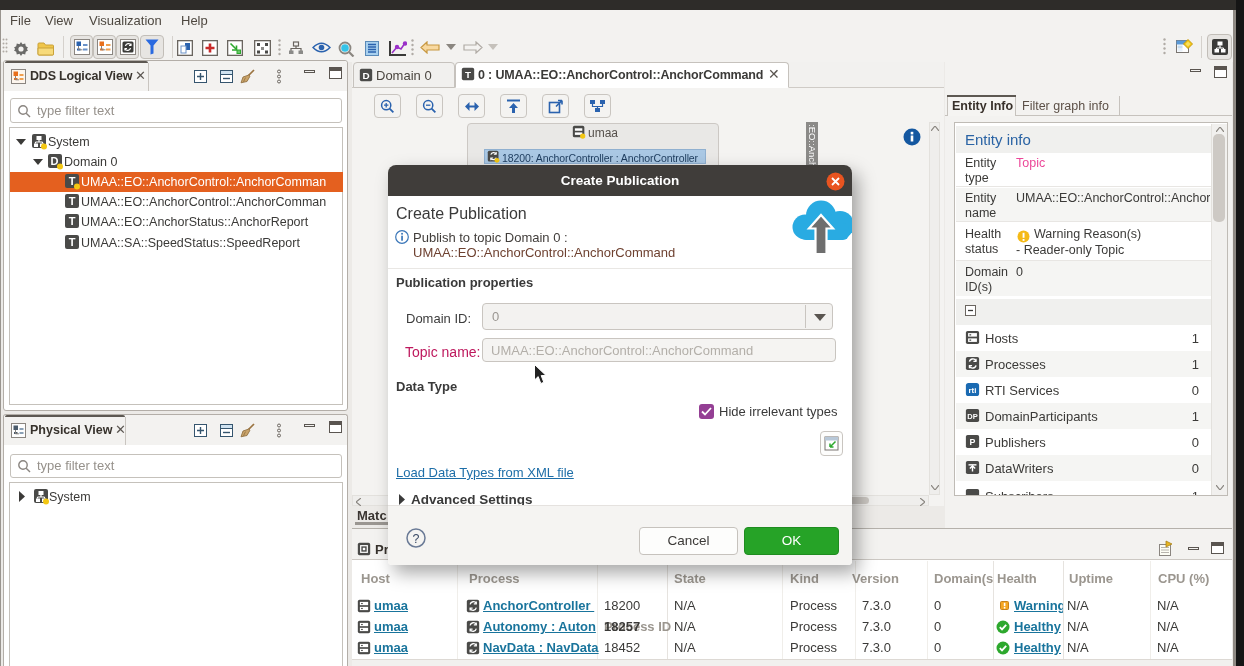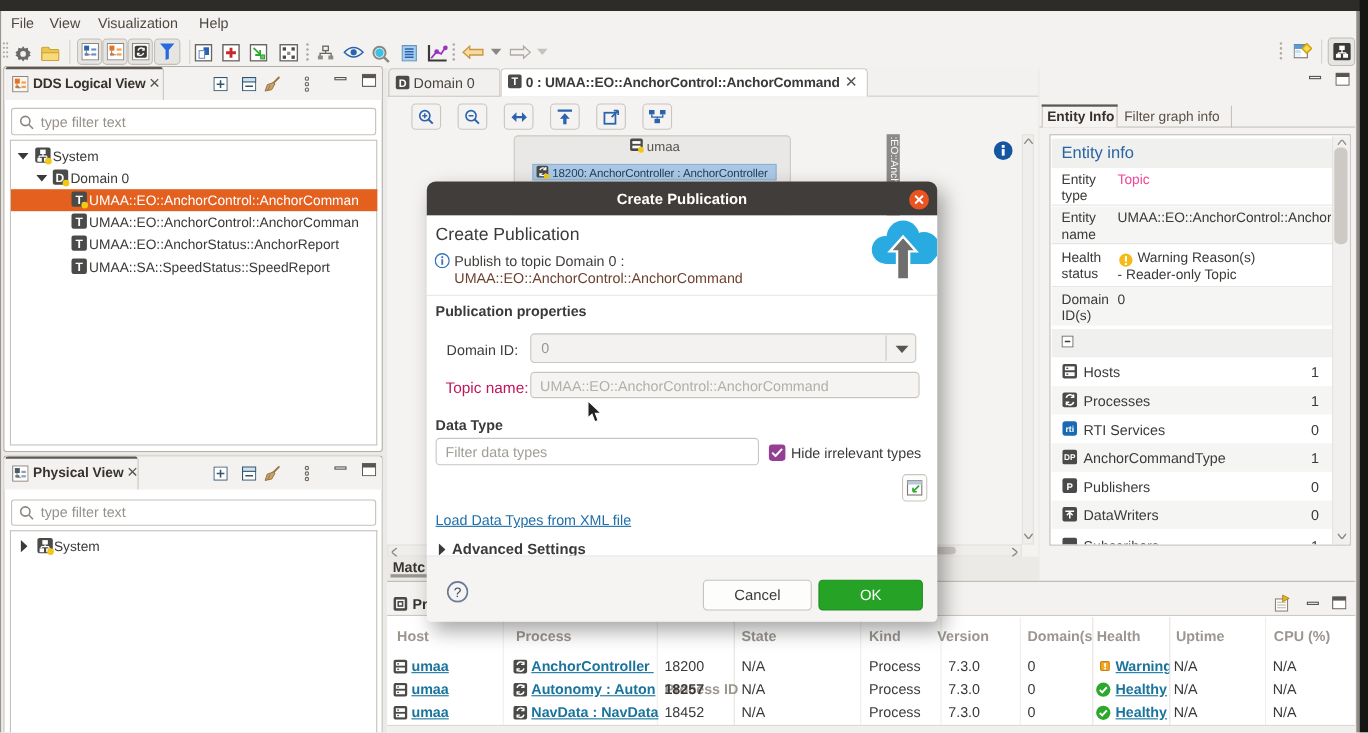--- a/index.html
+++ b/index.html
@@ -573,21 +573,21 @@
           <text x="8.5" y="12.5" font-size="9" font-weight="bold" fill="#fff" text-anchor="middle" font-family="Liberation Sans">rti</text>
         </svg>
         <span>RTI Services</span>
         <b>0</b>
       </div>
     <div class="mrow" style="top:280px;background:#f5f5f3;">
         <svg width="15" height="15" viewBox="0 0 17 17">
           <rect x="1" y="1" width="15" height="15" rx="2" fill="#4a4a48"></rect>
           <text x="8.5" y="12" font-size="8.5" font-weight="bold" fill="#fff" text-anchor="middle" font-family="Liberation Sans">DP</text>
         </svg>
-        <span>AnchorCommandType</span>
+        <span>DomainParticipants</span>
         <b>1</b>
       </div>
     <div class="mrow" style="top:306px;background:#fff;">
         <svg width="15" height="15" viewBox="0 0 17 17">
           <rect x="1" y="1" width="15" height="15" rx="2" fill="#4a4a48"></rect>
           <text x="8.5" y="12.5" font-size="10" font-weight="bold" fill="#fff" text-anchor="middle" font-family="Liberation Sans">P</text>
         </svg>
         <span>Publishers</span>
         <b>0</b>
       </div>
@@ -774,23 +774,20 @@
         </svg>
     </div>
     <div class="abs" style="left:17px;top:148px;font-size:14px;color:#be185d;">Topic name:</div>
     <div class="abs field" style="left:94px;top:142px;width:354px;height:24px;background:#f5f4f2;">
       <div class="abs" style="left:8px;top:4px;font-size:13px;color:#b3afa9;">UMAA::EO::AnchorControl::AnchorCommand</div>
     </div>
     <svg class="abs" style="left:145px;top:168px;" width="14" height="21" viewBox="0 0 14 21">
         <path d="M1.5 0.5 L1.5 16 L5.2 12.6 L7.8 19.5 L10.8 18.3 L8.2 11.6 L13 11.4 Z" fill="#222" stroke="#fff" stroke-width="1"></path>
       </svg>
     <div class="abs bold" style="left:8px;top:183px;font-size:13px;color:#3a3a3a;">Data Type</div>
-    <div class="abs" style="left:8px;top:202px;width:294px;height:25px;background:#fff;border:1px solid #c9c5c0;border-radius:4px;">
-      <div class="abs" style="left:8px;top:4px;font-size:13px;color:#a19d97;">Filter data types</div>
-    </div>
     <div class="abs" style="left:311px;top:208px;width:15px;height:15px;background:#943f94;border-radius:3px;"></div>
     <svg class="abs" style="left:313px;top:211px;" width="11" height="9" viewBox="0 0 11 9">
         <path d="M1 4.5 L4 7.5 L10 1" stroke="#fff" stroke-width="1.8" fill="none"></path>
       </svg>
     <div class="abs" style="left:331px;top:208px;font-size:13px;color:#3a3a3a;">Hide irrelevant types</div>
     <div class="abs" style="left:432px;top:235px;width:23px;height:25px;background:#fdfdfc;border:1px solid #c9c5c0;border-radius:4px;">
       <svg class="abs" style="left:3px;top:4px;" width="15" height="15" viewBox="0 0 15 15">
           <rect x="1" y="1" width="13" height="13" fill="#fff" stroke="#7a7570"></rect>
           <rect x="1" y="1" width="13" height="3.5" fill="#b8c8d8"></rect>
           <path d="M11.5 5.5 L6 11 M6 11 v-3.5 M6 11 h3.5" stroke="#2da82d" stroke-width="1.5" fill="none"></path>

